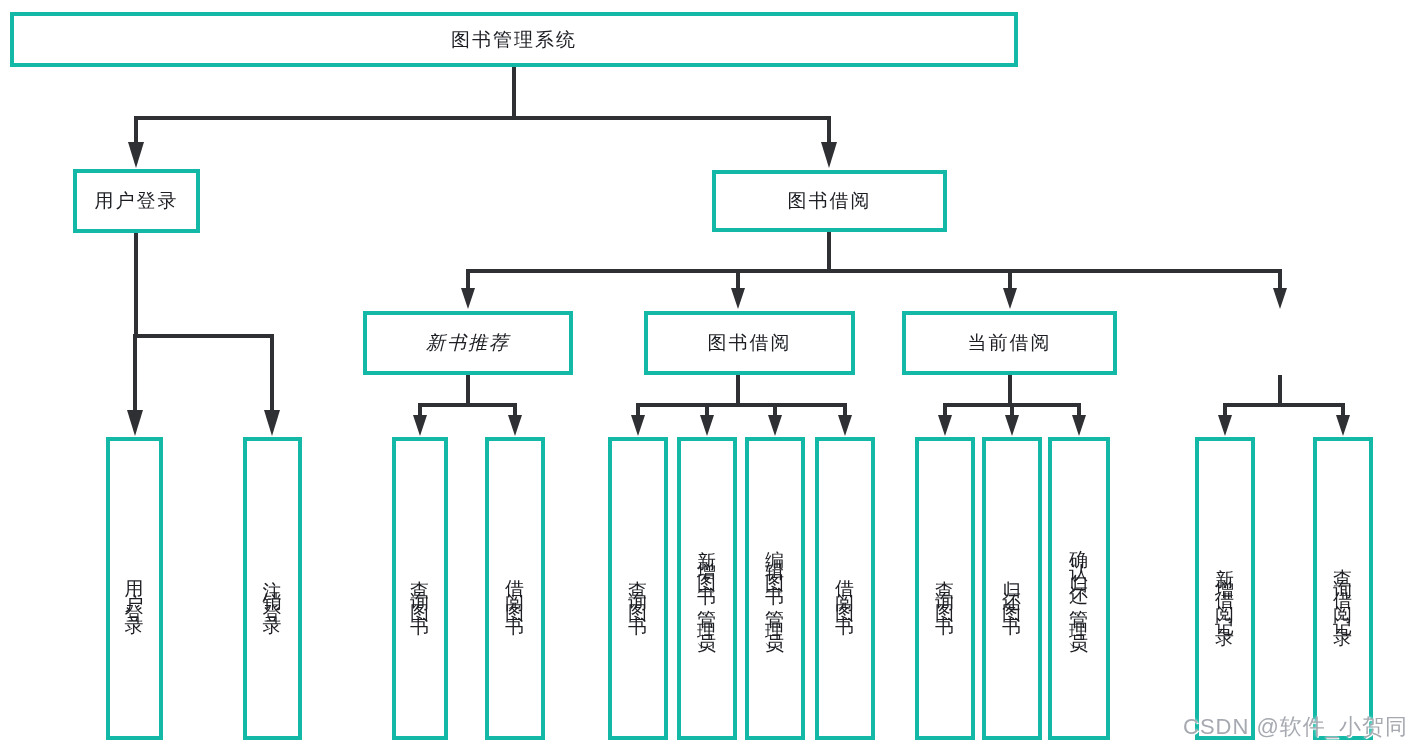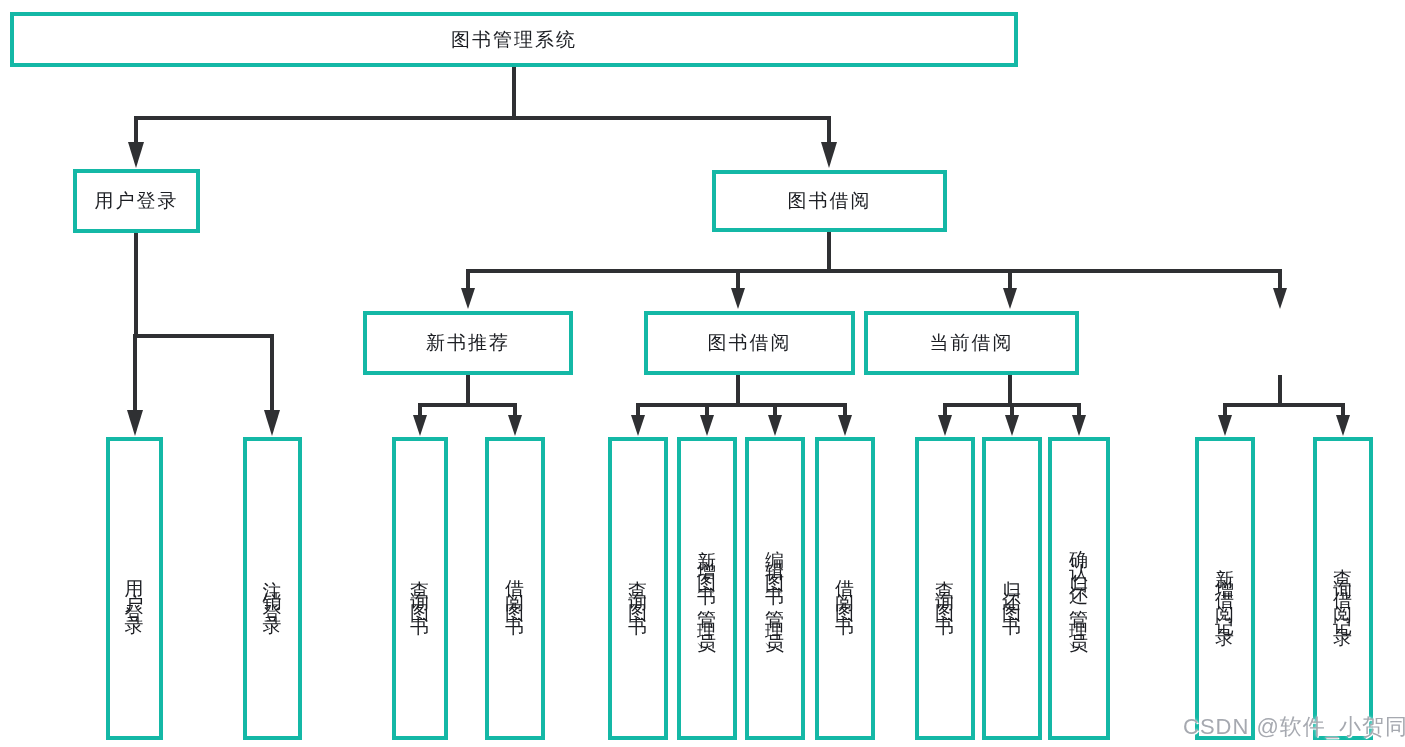--- a/index.html
+++ b/index.html
@@ -121,23 +121,23 @@
       <line x1="1343" y1="403" x2="1343" y2="417"></line>
       <polygon points="1336,415 1350,415 1343,436" stroke="none"></polygon>
     </g>
   </svg>
 
   <div class="node h" style="left:10px; top:12px; width:1008px; height:55px;">图书管理系统</div>
 
   <div class="node h" style="left:73px; top:169px; width:127px; height:64px;">用户登录</div>
   <div class="node h" style="left:712px; top:170px; width:235px; height:62px;">图书借阅</div>
 
-  <div class="node h" style="left:363px; top:311px; width:210px; height:64px;">新书推荐</div>
+  <div class="node h" style="left:363px; top:311px; width:210px; height:64px;font-style:italic;">新书推荐</div>
   <div class="node h" style="left:644px; top:311px; width:211px; height:64px;">图书借阅</div>
-  <div class="node h" style="left:864px; top:311px; width:215px; height:64px;">当前借阅</div>
+  <div class="node h" style="left:902px; top:311px; width:215px; height:64px;">当前借阅</div>
 
   <div class="node v" style="left:106px; width:57px;">用户登录</div>
   <div class="node v" style="left:243px; width:59px;">注销登录</div>
 
   <div class="node v" style="left:392px; width:56px;">查询图书</div>
   <div class="node v" style="left:485px; width:60px;">借阅图书</div>
 
   <div class="node v" style="left:608px; width:60px;">查询图书</div>
   <div class="node v" style="left:677px; width:60px;">新增图书（管理员）</div>
   <div class="node v" style="left:745px; width:60px;">编辑图书（管理员）</div>

